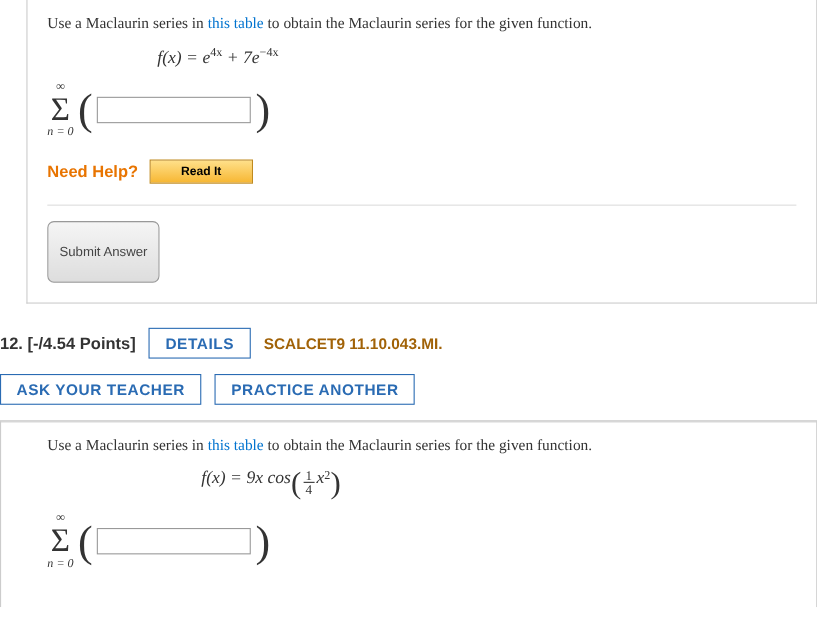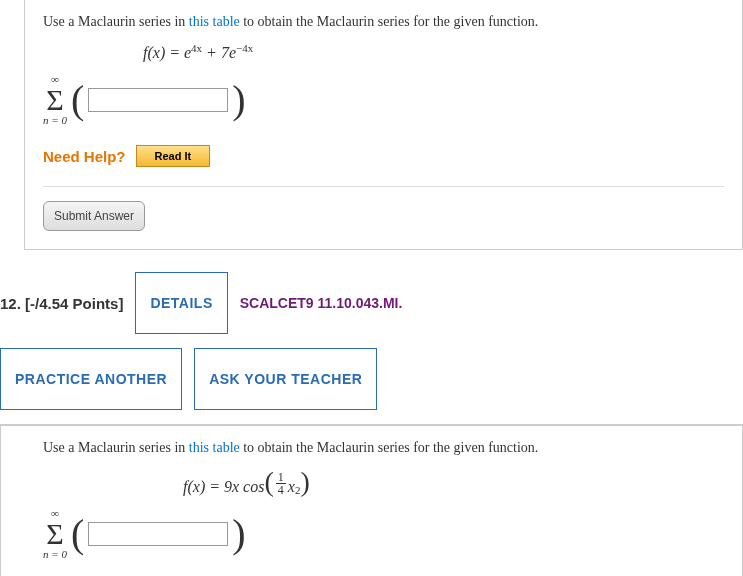--- a/index.html
+++ b/index.html
@@ -11,29 +11,29 @@
   .formula { font-family: 'Times New Roman', serif; font-style: italic; font-size: 16px; margin: 8px 0 12px 100px; }
   .formula sup { font-size: 11px; font-style: normal; }
   .sigma-row { display: flex; align-items: center; gap: 4px; margin: 6px 0 16px 0; }
   .sigma { font-family: 'Times New Roman', serif; font-size: 14px; text-align: center; line-height: 1; font-style: italic; }
   .sigma .sym { font-size: 30px; font-style: normal; display:block; }
   .sigma .top { font-size: 11px; display:block; }
   .sigma .bot { font-size: 11px; display:block; white-space: nowrap; }
   .paren { font-family: 'Times New Roman', serif; font-size: 40px; line-height: 1; }
   .answer-input { height: 24px; width: 140px; border: 1px solid #999; background:#fff; }
   .need-help { color: #e87400; font-weight: bold; font-size: 15px; margin: 19px 0; display:flex; align-items:center; gap:10px;}
-  .read-it { background: linear-gradient(#ffe08a,#f7b733); border: 1px solid #c08a1e; color:#000; font-size:11px; font-weight:bold; padding: 4px 18px; cursor:pointer;}
+  .read-it { background: linear-gradient(#ffe08a,#f7b733); border: 1px solid #c08a1e; color:#000; font-size:11px; font-weight:bold; padding: 4px 28px; cursor:pointer;}
   .submit-row { border-top:1px solid #ddd; padding-top:14px; margin-top:6px;}
-  .submit-btn { background: linear-gradient(#f5f5f5,#ddd); border:1px solid #999; border-radius:6px; padding:7px 10px; font-size:12px; color:#444; cursor:pointer;}
+  .submit-btn { background: linear-gradient(#f5f5f5,#ddd); border:1px solid #999; border-radius:6px; padding:20px 10px; font-size:12px; color:#444; cursor:pointer;}
   .qheader { display:flex; align-items:center; gap:12px; padding: 22px 0 10px 0; flex-wrap:wrap;}
   .qnum { font-weight:bold; font-size:15px; color:#333; }
-  .outline-btn { border:1.5px solid #2a6bb3; color:#2a6bb3; background:#fff; padding:22px 14px; font-size:14px; font-weight:600; letter-spacing:.5px; cursor:pointer;}
-  .source { color:#701a75; font-size:14px; font-weight:600;}
+  .outline-btn { border:1.5px solid #2a6bb3; color:#2a6bb3; background:#fff; padding:5px 14px; font-size:14px; font-weight:600; letter-spacing:.5px; cursor:pointer;}
+  .source { color:#a16207; font-size:14px; font-weight:600;}
   .row2 { display:flex; gap:12px; padding: 4px 0 14px 0; border-bottom:1px solid #ccc; margin-bottom:0;}
-  .mathcos { font-family:'Times New Roman',serif; font-style:italic; font-size:16px; display:inline-flex; align-items:flex-end;}
+  .mathcos { font-family:'Times New Roman',serif; font-style:italic; font-size:16px; display:inline-flex; align-items:flex-start;}
   .bigparen { font-size:28px; font-style:normal; line-height:1;}
   .frac { display:inline-flex; flex-direction:column; align-items:center; font-size:12px; line-height:1; margin:0 2px; font-style:normal;}
   .frac .n { border-bottom:1px solid #333; padding:0 2px;}
   .frac .d { padding:0 2px;}
   .q12-formula-wrap { margin: 8px 0 12px 140px; }
 </style>
 </head>
 <body>
 
 <div class="question-block">
@@ -62,22 +62,22 @@
 
 <div class="qheader">
   <span class="qnum">
     <span>12.</span>
     <span>[-/4.54 Points]</span>
   </span>
   <button class="outline-btn">DETAILS</button>
   <span class="source">SCALCET9 11.10.043.MI.</span>
 </div>
 <div class="row2">
+  <button class="outline-btn">ASK YOUR TEACHER</button>
   <button class="outline-btn">PRACTICE ANOTHER</button>
-  <button class="outline-btn">ASK YOUR TEACHER</button>
 </div>
 
 <div class="question-block q12-body">
   <div class="prompt">
     <span>Use a Maclaurin series in </span><span class="link">this table</span><span> to obtain the Maclaurin series for the given function.</span>
   </div>
   <div class="q12-formula-wrap">
     <span class="mathcos">
       <span>f(x) = 9x cos</span>
       <span class="bigparen">(</span>

